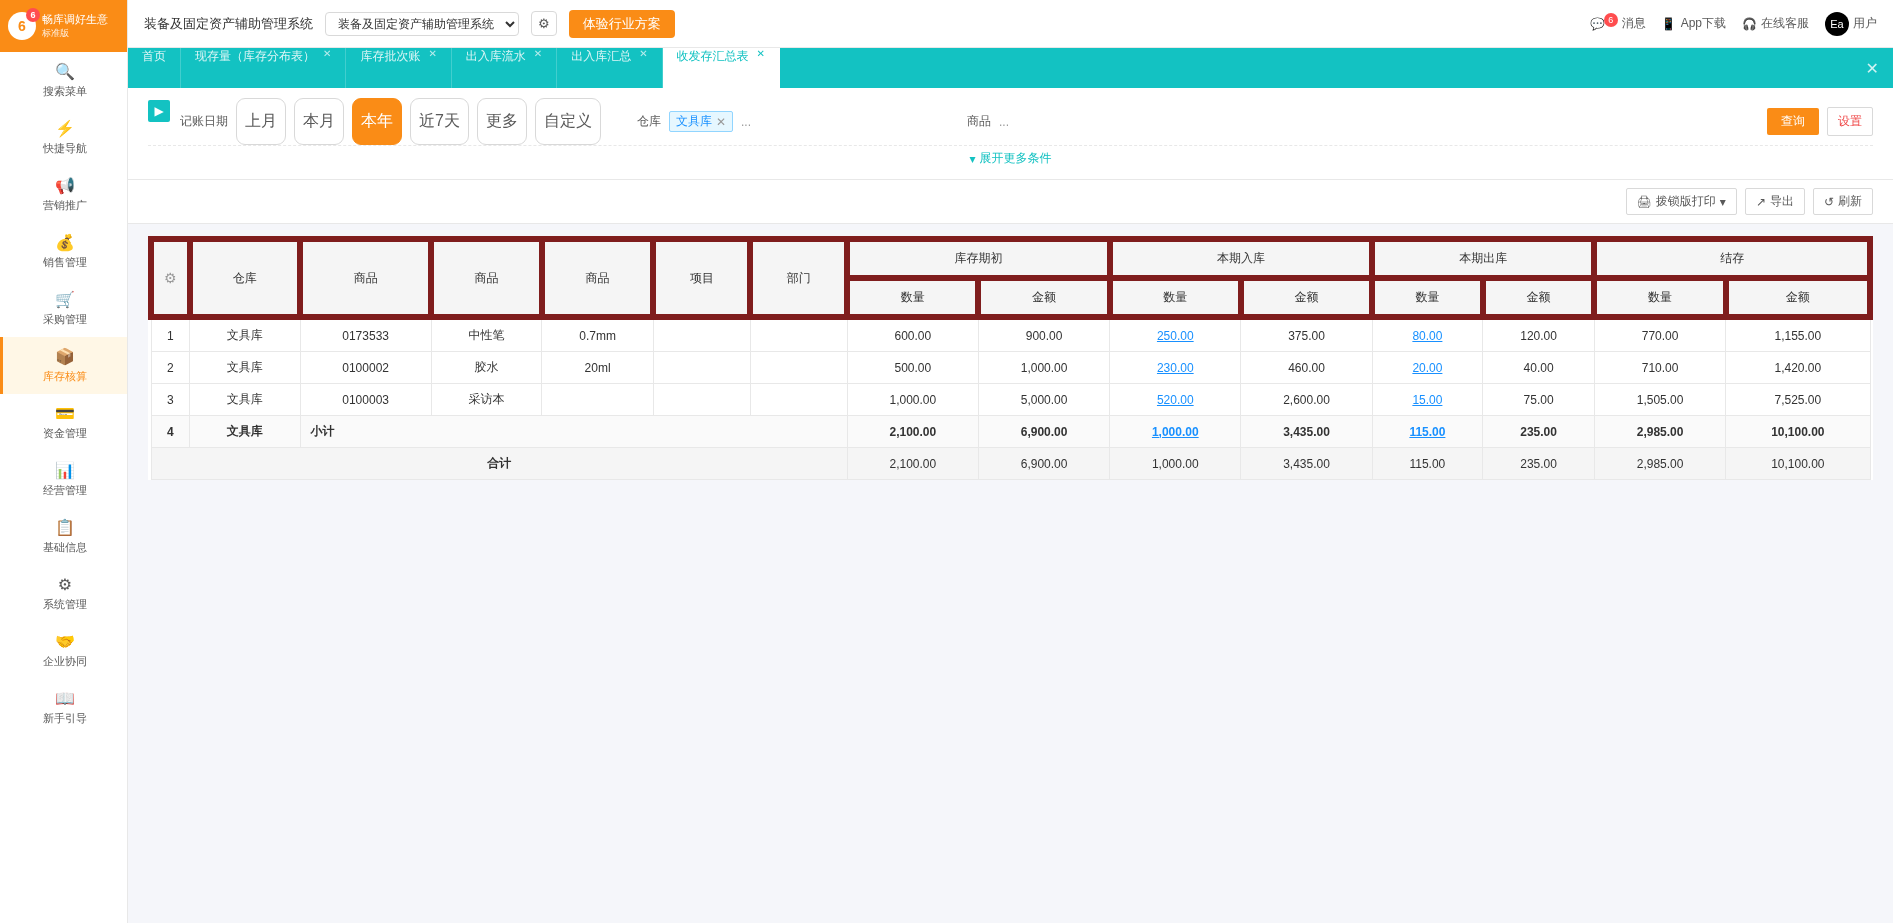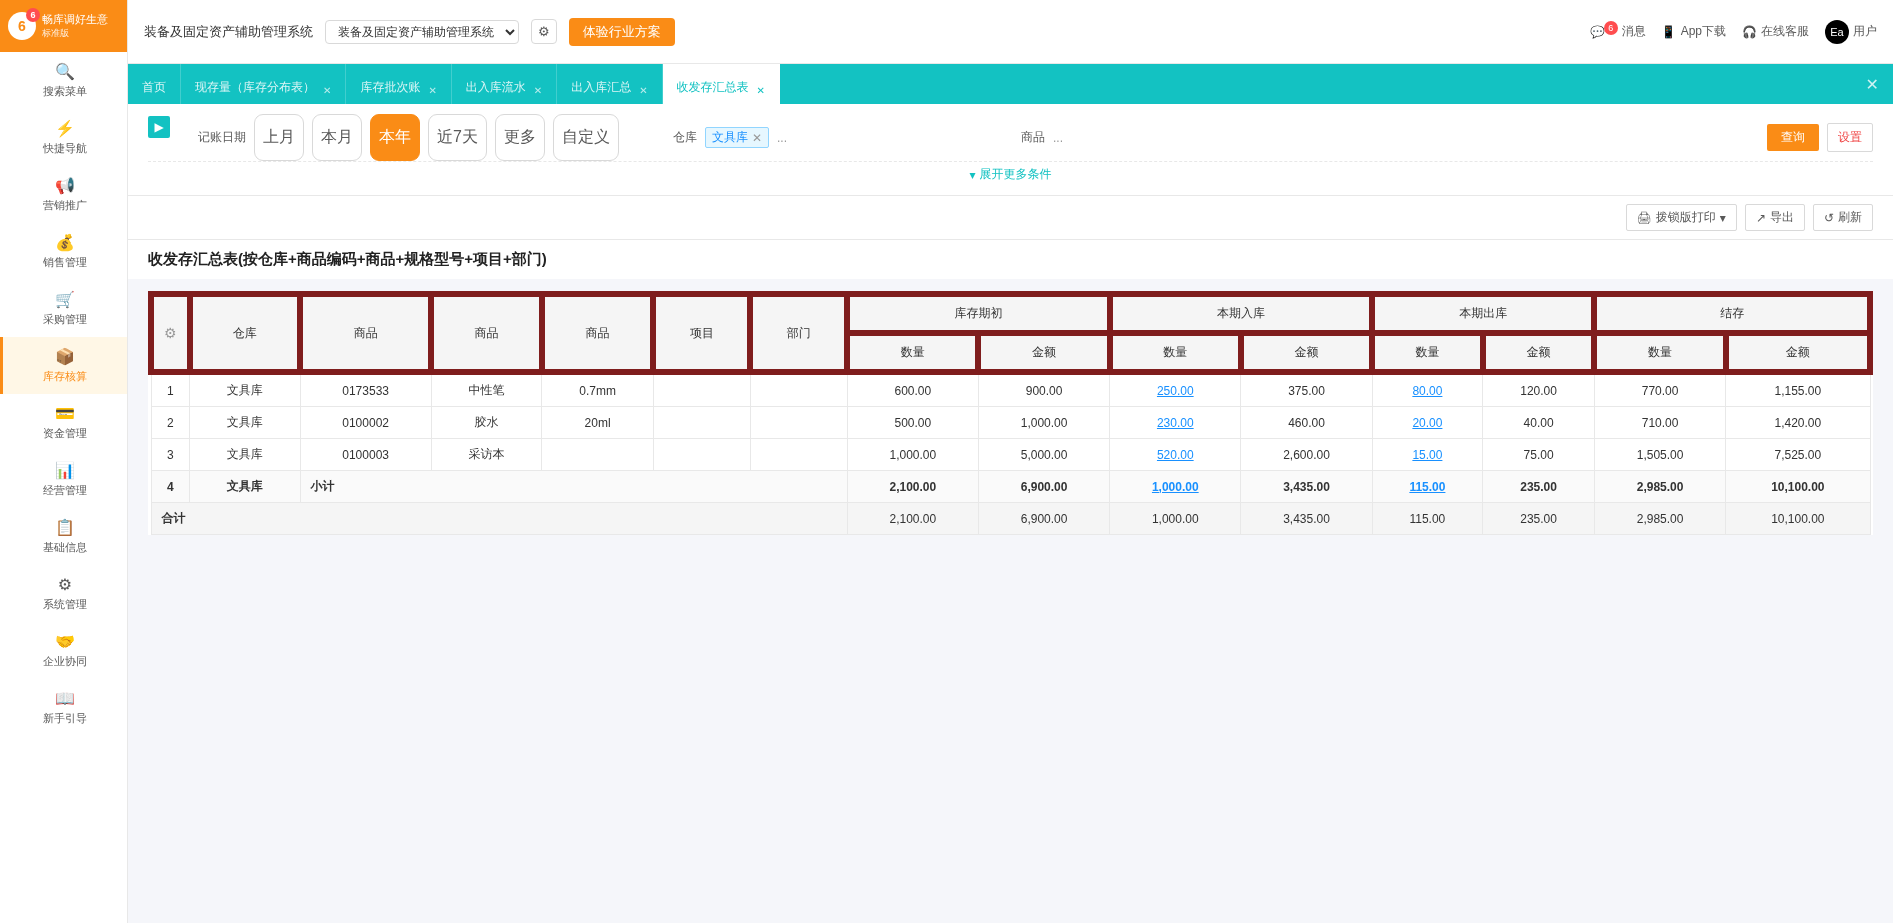--- a/index.html
+++ b/index.html
@@ -15,38 +15,38 @@
     .sidebar-nav { flex: 1; overflow-y: auto; }
     .sidebar-item { display: flex; flex-direction: column; align-items: center; padding: 10px 4px; cursor: pointer; color: #595959; border-left: 3px solid transparent; }
     .sidebar-item.active { background: #fff7e6; color: #fa8c16; border-left-color: #fa8c16; }
     .sidebar-item .si-icon { font-size: 16px; margin-bottom: 3px; }
     .sidebar-item .si-label { font-size: 11px; text-align: center; }
 
     
     .main { flex: 1; display: flex; flex-direction: column; overflow: hidden; }
 
     
-    .top-header { height: 64px; background: #fff; display: flex; align-items: center; padding: 0 16px; border-bottom: 1px solid #e8e8e8; gap: 12px; }
+    .top-header { height: 48px; background: #fff; display: flex; align-items: center; padding: 0 16px; border-bottom: 1px solid #e8e8e8; gap: 12px; }
     .system-title { font-size: 13px; color: #333; font-weight: 500; }
     .header-select { border: 1px solid #d9d9d9; border-radius: 4px; padding: 3px 8px; font-size: 12px; color: #333; background: #fff; }
     .header-btn-exp { background: #fa8c16; color: #fff; border: none; border-radius: 4px; padding: 5px 14px; font-size: 13px; cursor: pointer; }
     .header-right { margin-left: auto; display: flex; align-items: center; gap: 16px; color: #595959; font-size: 12px; }
     .header-right .hitem { display: flex; align-items: center; gap: 4px; cursor: pointer; }
     .header-right .hitem .badge { background: #ff4d4f; color: #fff; font-size: 9px; border-radius: 50%; width: 14px; height: 14px; display: flex; align-items: center; justify-content: center; margin-top: -8px; margin-left: -6px; }
     .gear-btn { border: 1px solid #d9d9d9; border-radius: 4px; padding: 4px 6px; cursor: pointer; color: #595959; background: #fff; font-size: 13px; }
 
     
     .tab-bar { height: 40px; background: #13c2c2; display: flex; align-items: stretch; padding: 0; flex-shrink: 0; }
-    .tab-item { display: flex; align-items: flex-end; padding: 8px 14px; color: rgba(255,255,255,0.85); font-size: 12px; cursor: pointer; gap: 6px; border-right: 1px solid rgba(255,255,255,0.2); }
+    .tab-item { display: flex; align-items: flex-start; padding: 0 14px; color: rgba(255,255,255,0.85); font-size: 12px; cursor: pointer; gap: 6px; border-right: 1px solid rgba(255,255,255,0.2); }
     .tab-item.active { background: #fff; color: #13c2c2; font-weight: 500; }
     .tab-item .tab-close { color: rgba(255,255,255,0.7); font-size: 10px; margin-left: 2px; }
     .tab-item.active .tab-close { color: #13c2c2; }
     .tab-close-main { margin-left: auto; color: rgba(255,255,255,0.8); padding: 0 14px; cursor: pointer; font-size: 16px; display: flex; align-items: center; }
     .page-title { font-size: 15px; font-weight: 600; color: #222; margin-bottom: 10px; }
-    .filter-label { color: #595959; font-size: 12px; margin-left: 18px; }
+    .filter-label { color: #595959; font-size: 12px; }
     .filter-btn { padding: 12px 8px; border-radius: 9px; border: 1px solid #d9d9d9; cursor: pointer; font-size: 16px; color: #595959; background: #fff; }
     .filter-btn.active { background: #fa8c16; color: #fff; border-color: #fa8c16; }
     .filter-date-range { font-size: 11px; color: #999; margin-left: 4px; }
     .warehouse-tag { background: #e6f7ff; border: 1px solid #91d5ff; color: #1890ff; border-radius: 2px; padding: 1px 6px; font-size: 12px; display: flex; align-items: center; gap: 4px; }
     .warehouse-tag .wtag-x { cursor: pointer; color: #999; }
     .filter-more { color: #999; font-size: 12px; cursor: pointer; }
     .action-btn { background: #fa8c16; color: #fff; border: none; border-radius: 2px; padding: 5px 14px; font-size: 12px; cursor: pointer; }
     .settings-btn-small { background: #fff; color: #ef4444; border: 1px solid #d9d9d9; border-radius: 2px; padding: 5px 10px; font-size: 12px; cursor: pointer; }
 
     
@@ -246,23 +246,20 @@
           <span>↗</span>
           <span>导出</span>
         </button>
         <button class="refresh-btn">
           <span>↺</span>
           <span>刷新</span>
         </button>
       </div>
     </div>
 
-    <div style="background:#fff;padding:10px 20px 0 20px;">
-      <div class="page-title">收发存汇总表(按仓库+商品编码+商品+规格型号+项目+部门)</div>
-    </div>
 
     <div class="table-container">
       <table class="data-table">
         <thead>
           <tr>
             <th rowspan="2" class="settings-col">
               <span class="settings-icon">⚙</span>
             </th>
             <th rowspan="2">仓库</th>
             <th rowspan="2">商品</th>
@@ -347,21 +344,21 @@
     <td><b><span style="color:#1890ff;text-decoration:underline;cursor:pointer;">1,000.00</span></b></td>
     <td><b>3,435.00</b></td>
     <td><b><span style="color:#1890ff;text-decoration:underline;cursor:pointer;">115.00</span></b></td>
     <td><b>235.00</b></td>
     <td><b>2,985.00</b></td>
     <td><b>10,100.00</b></td>
   </tr>
           </tbody>
         <tfoot>
           <tr style="background:#f5f5f5;">
-            <td colspan="7" style="text-align:left;font-weight:bold;">合计</td>
+            <td colspan="7" style="text-align:center;font-weight:bold;">合计</td>
             <td>2,100.00</td>
             <td>6,900.00</td>
             <td>1,000.00</td>
             <td>3,435.00</td>
             <td>115.00</td>
             <td>235.00</td>
             <td>2,985.00</td>
             <td>10,100.00</td>
           </tr>
         </tfoot>

